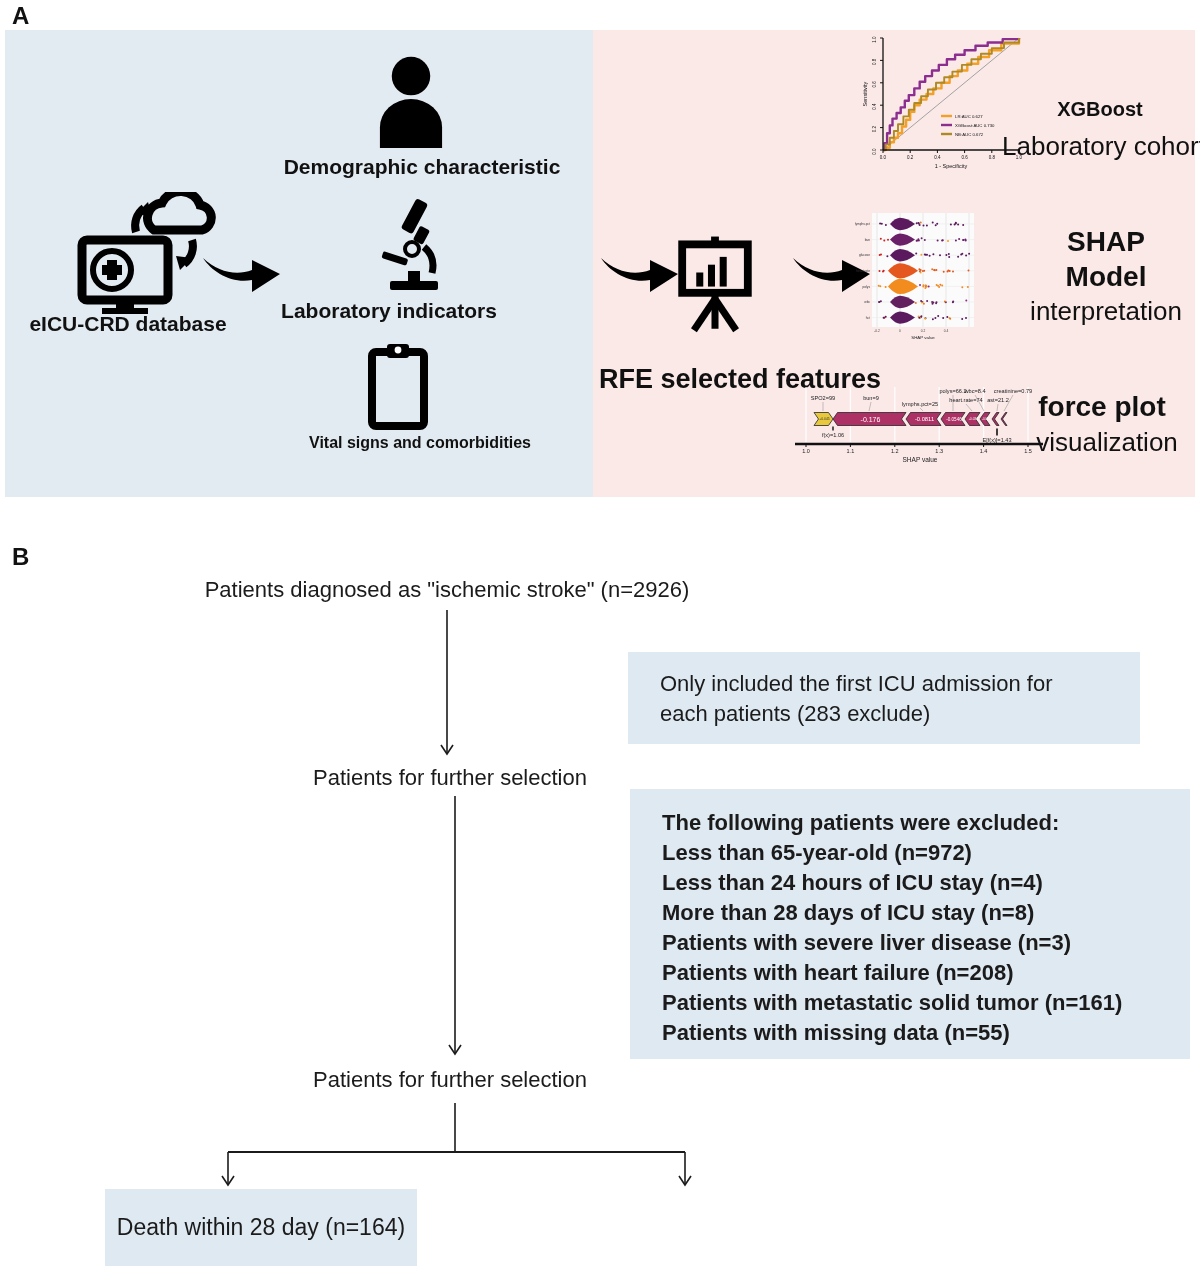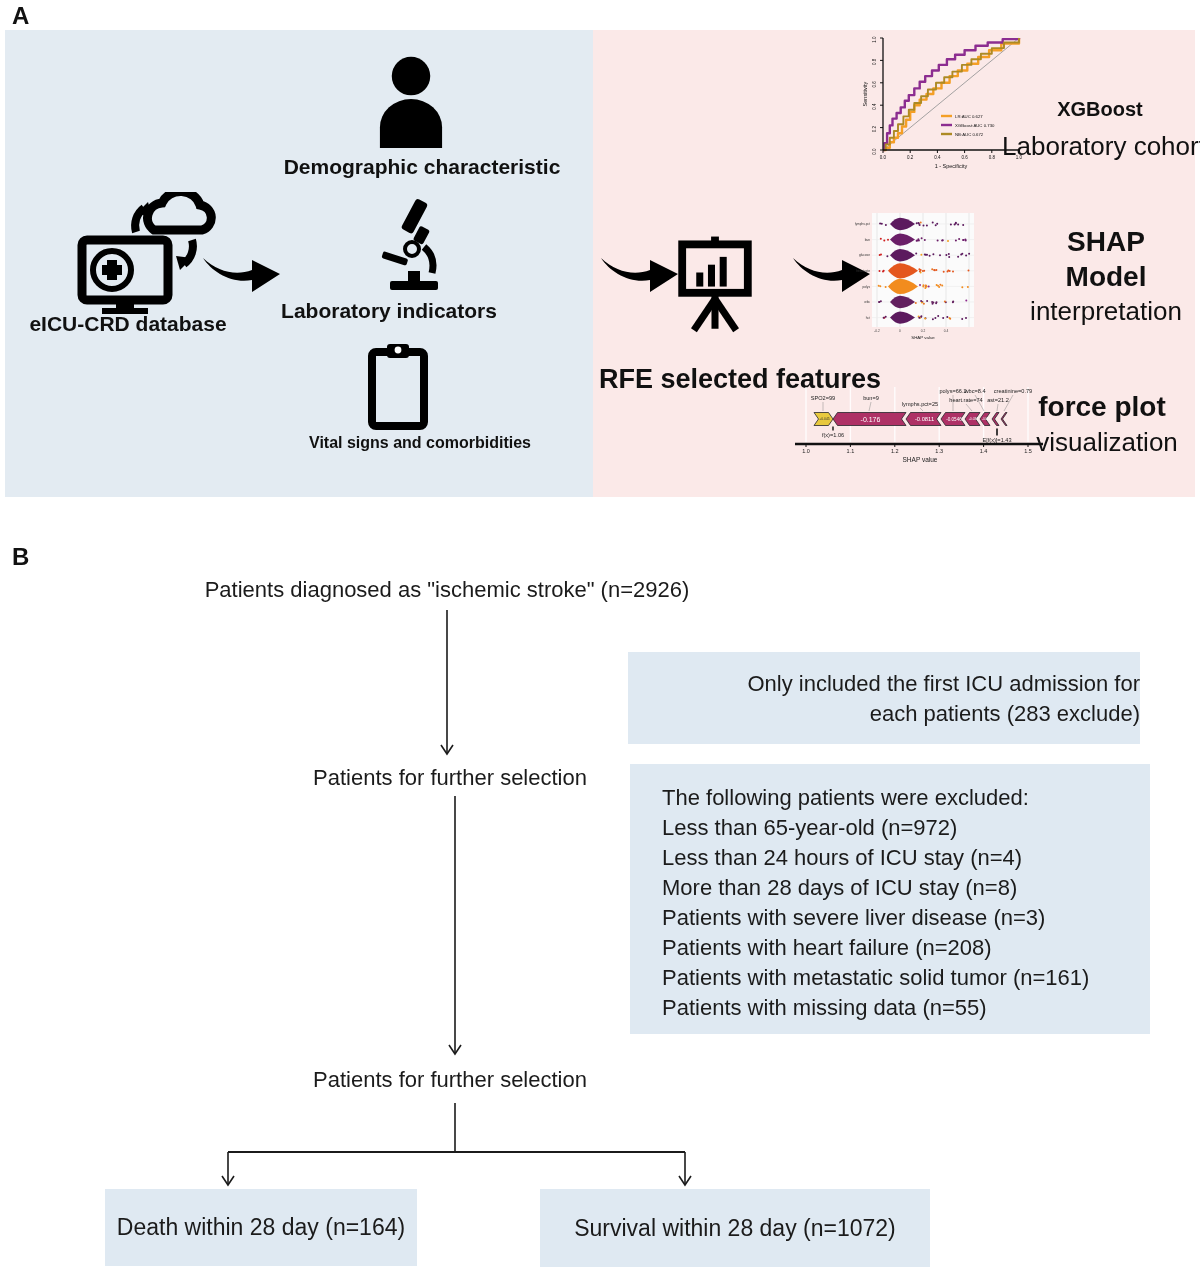--- a/index.html
+++ b/index.html
@@ -367,34 +367,34 @@
   <div class="abs panel-label" style="left:12px;top:543px;">B</div>
 
   <div class="cap flowtext ctr" style="left:447px;top:577px;">Patients diagnosed as "ischemic stroke" (n=2926)</div>
 
   <svg class="abs" style="left:437px;top:610px;" width="20" height="150" viewBox="0 0 20 150">
     <line x1="10" y1="0" x2="10" y2="143" stroke="#1b1b1b" stroke-width="1.6"></line>
     <polyline points="4,135 10,144 16,135" fill="none" stroke="#1b1b1b" stroke-width="1.6"></polyline>
   </svg>
 
   <div class="bluebox" style="left:628px;top:652px;width:512px;height:92px;">
-    <div style="padding:17px 0 0 32px;text-align:right;">
+    <div style="padding:17px 0 0 32px;">
         <div class="line">Only included the first ICU admission for</div>
         <div class="line">each patients (283 exclude)</div>
       </div>
   </div>
 
   <div class="cap flowtext ctr" style="left:450px;top:765px;">Patients for further selection</div>
 
   <svg class="abs" style="left:445px;top:796px;" width="20" height="264" viewBox="0 0 20 264">
     <line x1="10" y1="0" x2="10" y2="257" stroke="#1b1b1b" stroke-width="1.6"></line>
     <polyline points="4,249 10,258 16,249" fill="none" stroke="#1b1b1b" stroke-width="1.6"></polyline>
   </svg>
 
-  <div class="bluebox" style="left:630px;top:764px;width:520px;height:270px;">
+  <div class="bluebox" style="left:630px;top:789px;width:560px;height:270px;font-weight:bold;">
     <div style="padding:19px 0 0 32px;">
         <div class="line">The following patients were excluded:</div>
         <div class="line">Less than 65-year-old (n=972)</div>
         <div class="line">Less than 24 hours of ICU stay (n=4)</div>
         <div class="line">More than 28 days of ICU stay (n=8)</div>
         <div class="line">Patients with severe liver disease (n=3)</div>
         <div class="line">Patients with heart failure (n=208)</div>
         <div class="line">Patients with metastatic solid tumor (n=161)</div>
         <div class="line">Patients with missing data (n=55)</div>
       </div>
@@ -407,17 +407,14 @@
     <line x1="8" y1="52" x2="465" y2="52" stroke="#1b1b1b" stroke-width="2.2"></line>
     <line x1="8" y1="52" x2="8" y2="84" stroke="#1b1b1b" stroke-width="1.6"></line>
     <polyline points="2,76 8,85 14,76" fill="none" stroke="#1b1b1b" stroke-width="1.6"></polyline>
     <line x1="465" y1="52" x2="465" y2="84" stroke="#1b1b1b" stroke-width="1.6"></line>
     <polyline points="459,76 465,85 471,76" fill="none" stroke="#1b1b1b" stroke-width="1.6"></polyline>
   </svg>
 
   <div class="bluebox" style="left:105px;top:1189px;width:312px;height:77px;display:flex;align-items:center;justify-content:center;">
     <div style="font-size:23px;color:#1b1b1b;">Death within 28 day (n=164)</div>
   </div>
-  <div class="bluebox" style="left:540px;top:1189px;width:390px;height:78px;display:flex;align-items:center;justify-content:center;">
-    <div style="font-size:23px;color:#1b1b1b;">Survival within 28 day (n=1072)</div>
-  </div>
 
 </div>
 
 </body></html>

